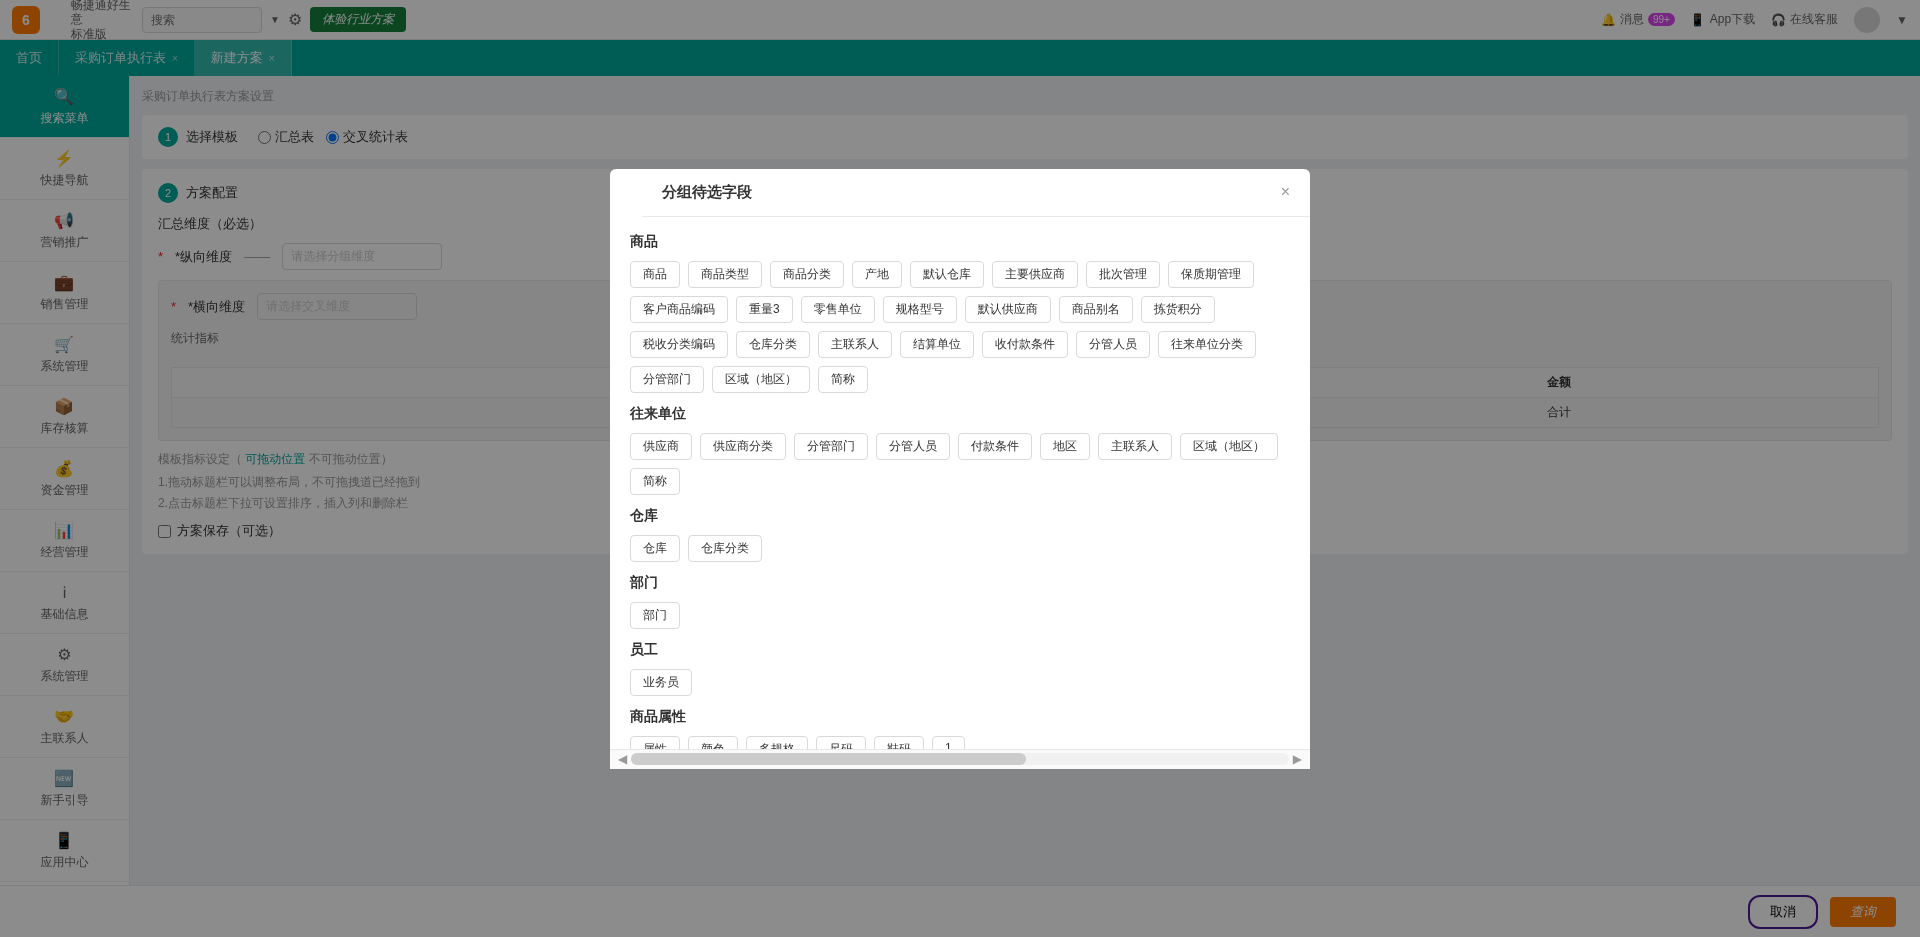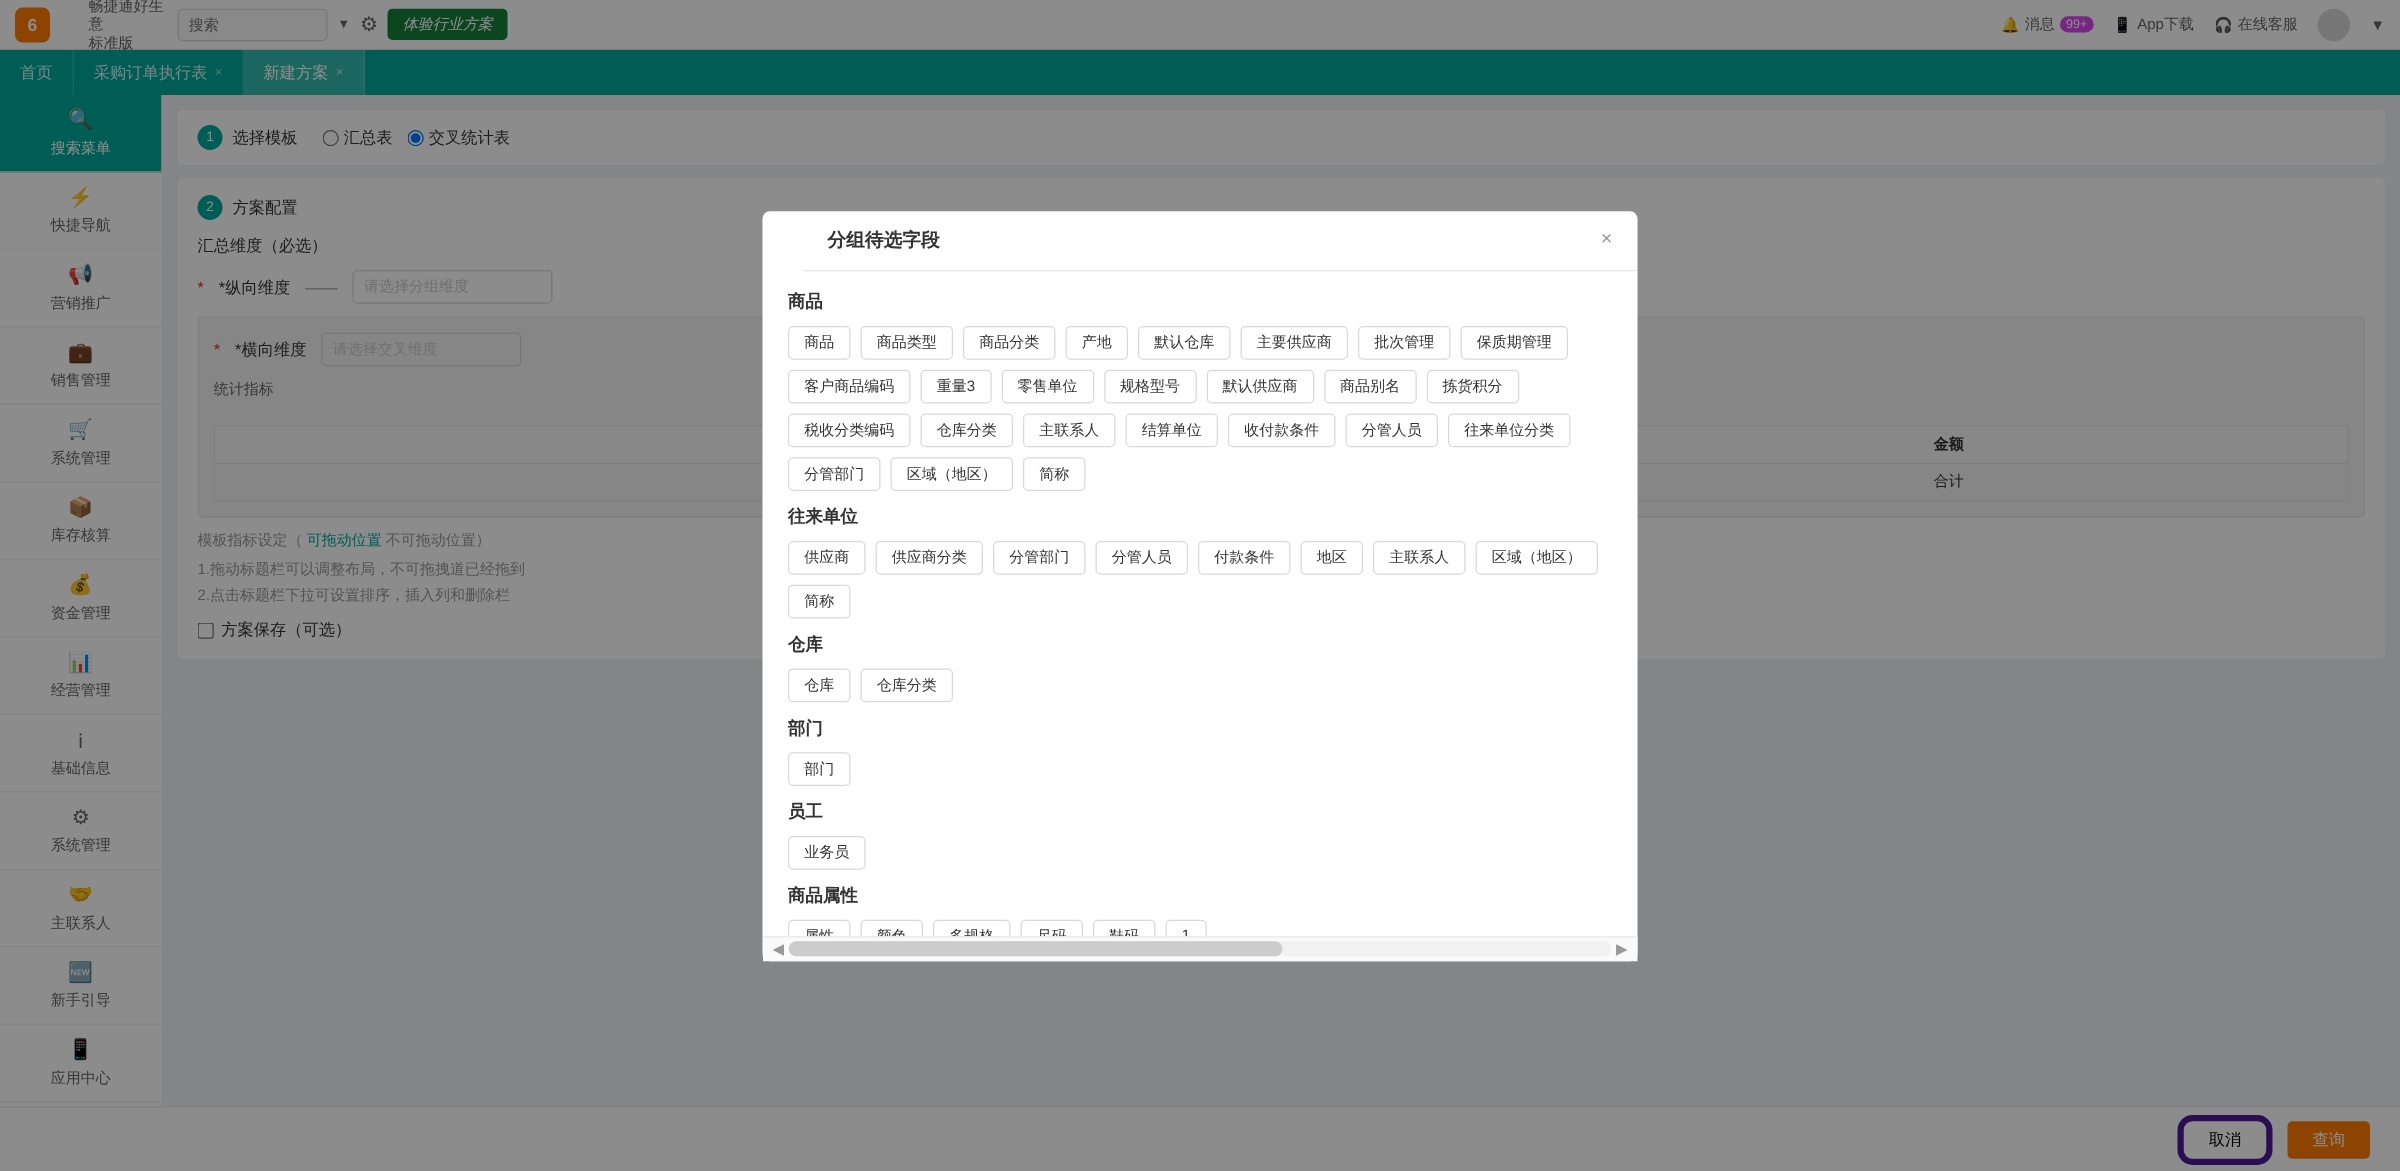--- a/index.html
+++ b/index.html
@@ -231,34 +231,35 @@
       border-top: 1px solid #e8e8e8;
       display: flex;
       align-items: center;
       justify-content: flex-end;
       padding: 0 24px;
       gap: 12px;
       z-index: 50;
     }
     .btn-cancel {
       padding: 6px 20px;
-      border: 5px solid #4c1d95;
+      border: 2px solid #4c1d95;
       background: white;
       border-radius: 12px;
       cursor: pointer;
       font-size: 13px;
     }
     .btn-confirm {
       padding: 6px 20px;
       background: #ff7d00;
       color: white;
       border: none;
       border-radius: 4px;
       cursor: pointer;
       font-size: 13px;
+      font-style: italic;
     }
 
     
     .overlay {
       position: fixed;
       inset: 0;
       background: rgba(0,0,0,0.45);
       z-index: 100;
       display: flex;
       align-items: center;
@@ -447,20 +448,21 @@
       <span>应用中心</span>
     </div>
     <div class="sidebar-item">
       <div class="si-icon">💬</div>
       <span>企业微信</span>
     </div>
 
   </div>
 
   <div class="main-content">
+    <div class="breadcrumb">采购订单执行表方案设置</div>
 
     <div class="steps-row">
       <div class="step-item">
         <div class="step-num">1</div>
         <span>选择模板</span>
       </div>
       <div class="radio-group">
         <label class="radio-item">
           <input type="radio" name="tpl" style="">
           <span>汇总表</span>

